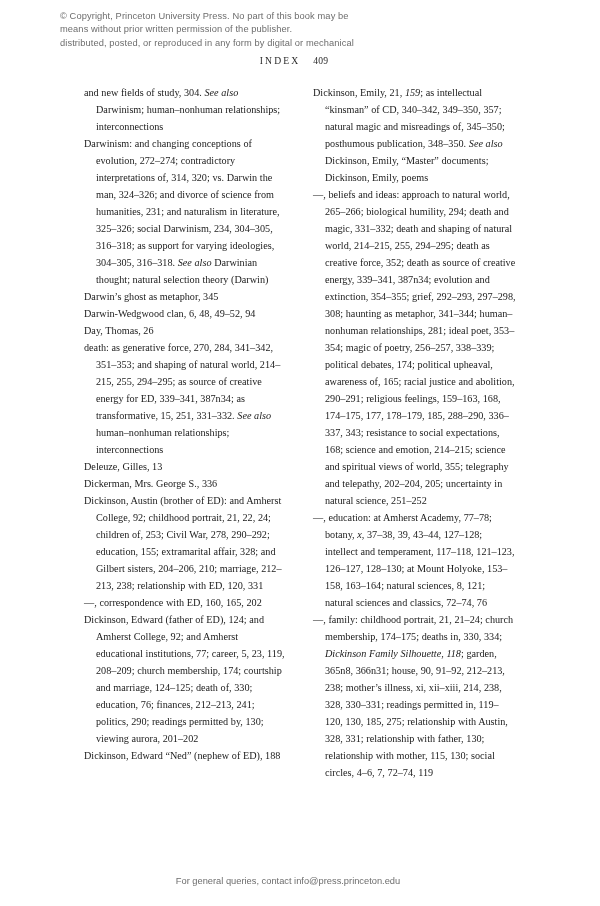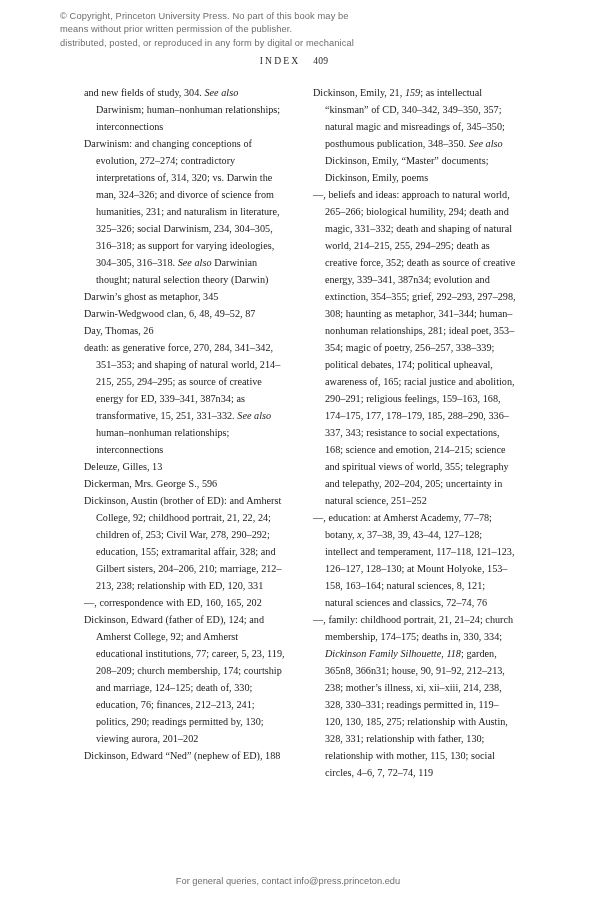--- a/index.html
+++ b/index.html
@@ -108,25 +108,25 @@
 
 <div class="running-head">
   <span class="rh-word">Index</span><span class="rh-folio">409</span>
 </div>
 
 <div class="columns">
   <div class="column" id="left-column">
       <p class="entry">and new fields of study, 304. <i>See also</i> Darwinism; human–nonhuman relationships; interconnections</p>
       <p class="entry">Darwinism: and changing conceptions of evolution, 272–274; contradictory interpretations of, 314, 320; vs. Darwin the man, 324–326; and divorce of science from humanities, 231; and naturalism in literature, 325–326; social Darwinism, 234, 304–305, 316–318; as support for varying ideologies, 304–305, 316–318. <i>See also</i> Darwinian thought; natural selection theory (Darwin)</p>
       <p class="entry">Darwin’s ghost as metaphor, 345</p>
-      <p class="entry">Darwin-Wedgwood clan, 6, 48, 49–52, 87</p>
+      <p class="entry">Darwin-Wedgwood clan, 6, 48, 49–52, 94</p>
       <p class="entry">Day, Thomas, 26</p>
       <p class="entry">death: as generative force, 270, 284, 341–342, 351–353; and shaping of natural world, 214–215, 255, 294–295; as source of creative energy for ED, 339–341, 387n34; as transformative, 15, 251, 331–332. <i>See also</i> human–nonhuman relationships; interconnections</p>
       <p class="entry">Deleuze, Gilles, 13</p>
-      <p class="entry">Dickerman, Mrs. George S., 596</p>
+      <p class="entry">Dickerman, Mrs. George S., 336</p>
       <p class="entry">Dickinson, Austin (brother of ED): and Amherst College, 92; childhood portrait, 21, 22, 24; children of, 253; Civil War, 278, 290–292; education, 155; extramarital affair, 328; and Gilbert sisters, 204–206, 210; marriage, 212–213, 238; relationship with ED, 120, 331</p>
       <p class="entry sub">—, correspondence with ED, 160, 165, 202</p>
       <p class="entry">Dickinson, Edward (father of ED), 124; and Amherst College, 92; and Amherst educational institutions, 77; career, 5, 23, 119, 208–209; church membership, 174; courtship and marriage, 124–125; death of, 330; education, 76; finances, 212–213, 241; politics, 290; readings permitted by, 130; viewing aurora, 201–202</p>
       <p class="entry">Dickinson, Edward “Ned” (nephew of ED), 188</p>
     </div>
   <div class="column" id="right-column">
       <p class="entry">Dickinson, Emily, 21, <i>159</i>; as intellectual “kinsman” of CD, 340–342, 349–350, 357; natural magic and misreadings of, 345–350; posthumous publication, 348–350. <i>See also</i> Dickinson, Emily, “Master” documents; Dickinson, Emily, poems</p>
       <p class="entry sub">—, beliefs and ideas: approach to natural world, 265–266; biological humility, 294; death and magic, 331–332; death and shaping of natural world, 214–215, 255, 294–295; death as creative force, 352; death as source of creative energy, 339–341, 387n34; evolution and extinction, 354–355; grief, 292–293, 297–298, 308; haunting as metaphor, 341–344; human–nonhuman relationships, 281; ideal poet, 353–354; magic of poetry, 256–257, 338–339; political debates, 174; political upheaval, awareness of, 165; racial justice and abolition, 290–291; religious feelings, 159–163, 168, 174–175, 177, 178–179, 185, 288–290, 336–337, 343; resistance to social expectations, 168; science and emotion, 214–215; science and spiritual views of world, 355; telegraphy and telepathy, 202–204, 205; uncertainty in natural science, 251–252</p>
       <p class="entry sub">—, education: at Amherst Academy, 77–78; botany, <i>x</i>, 37–38, 39, 43–44, 127–128; intellect and temperament, 117–118, 121–123, 126–127, 128–130; at Mount Holyoke, 153–158, 163–164; natural sciences, 8, 121; natural sciences and classics, 72–74, 76</p>
       <p class="entry sub">—, family: childhood portrait, 21, 21–24; church membership, 174–175; deaths in, 330, 334; <i>Dickinson Family Silhouette</i>, <i>118</i>; garden, 365n8, 366n31; house, 90, 91–92, 212–213, 238; mother’s illness, xi, xii–xiii, 214, 238, 328, 330–331; readings permitted in, 119–120, 130, 185, 275; relationship with Austin, 328, 331; relationship with father, 130; relationship with mother, 115, 130; social circles, 4–6, 7, 72–74, 119</p>

